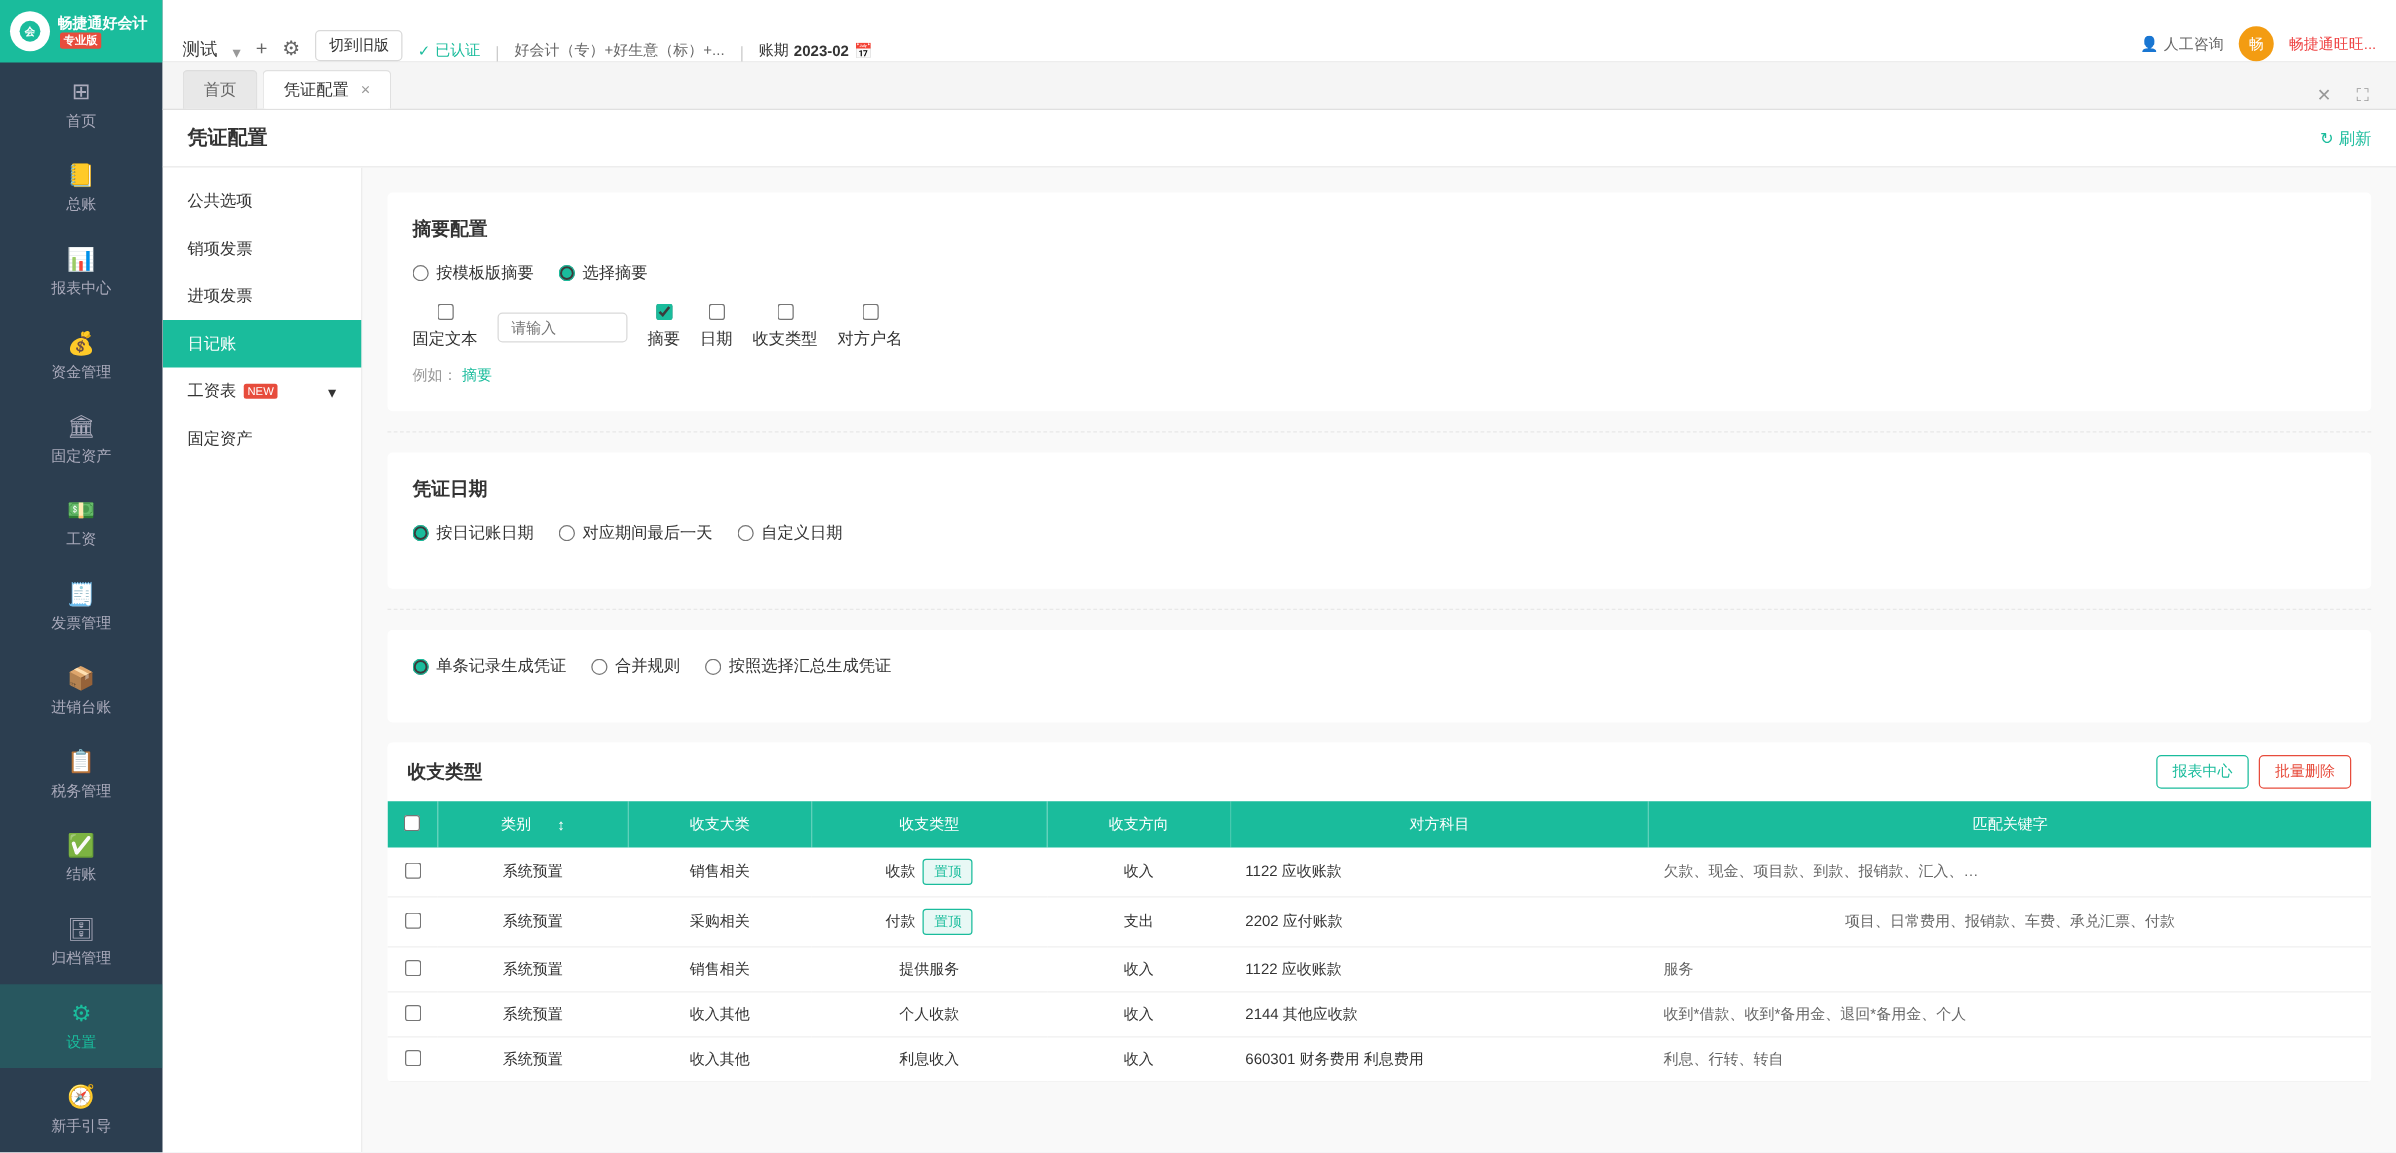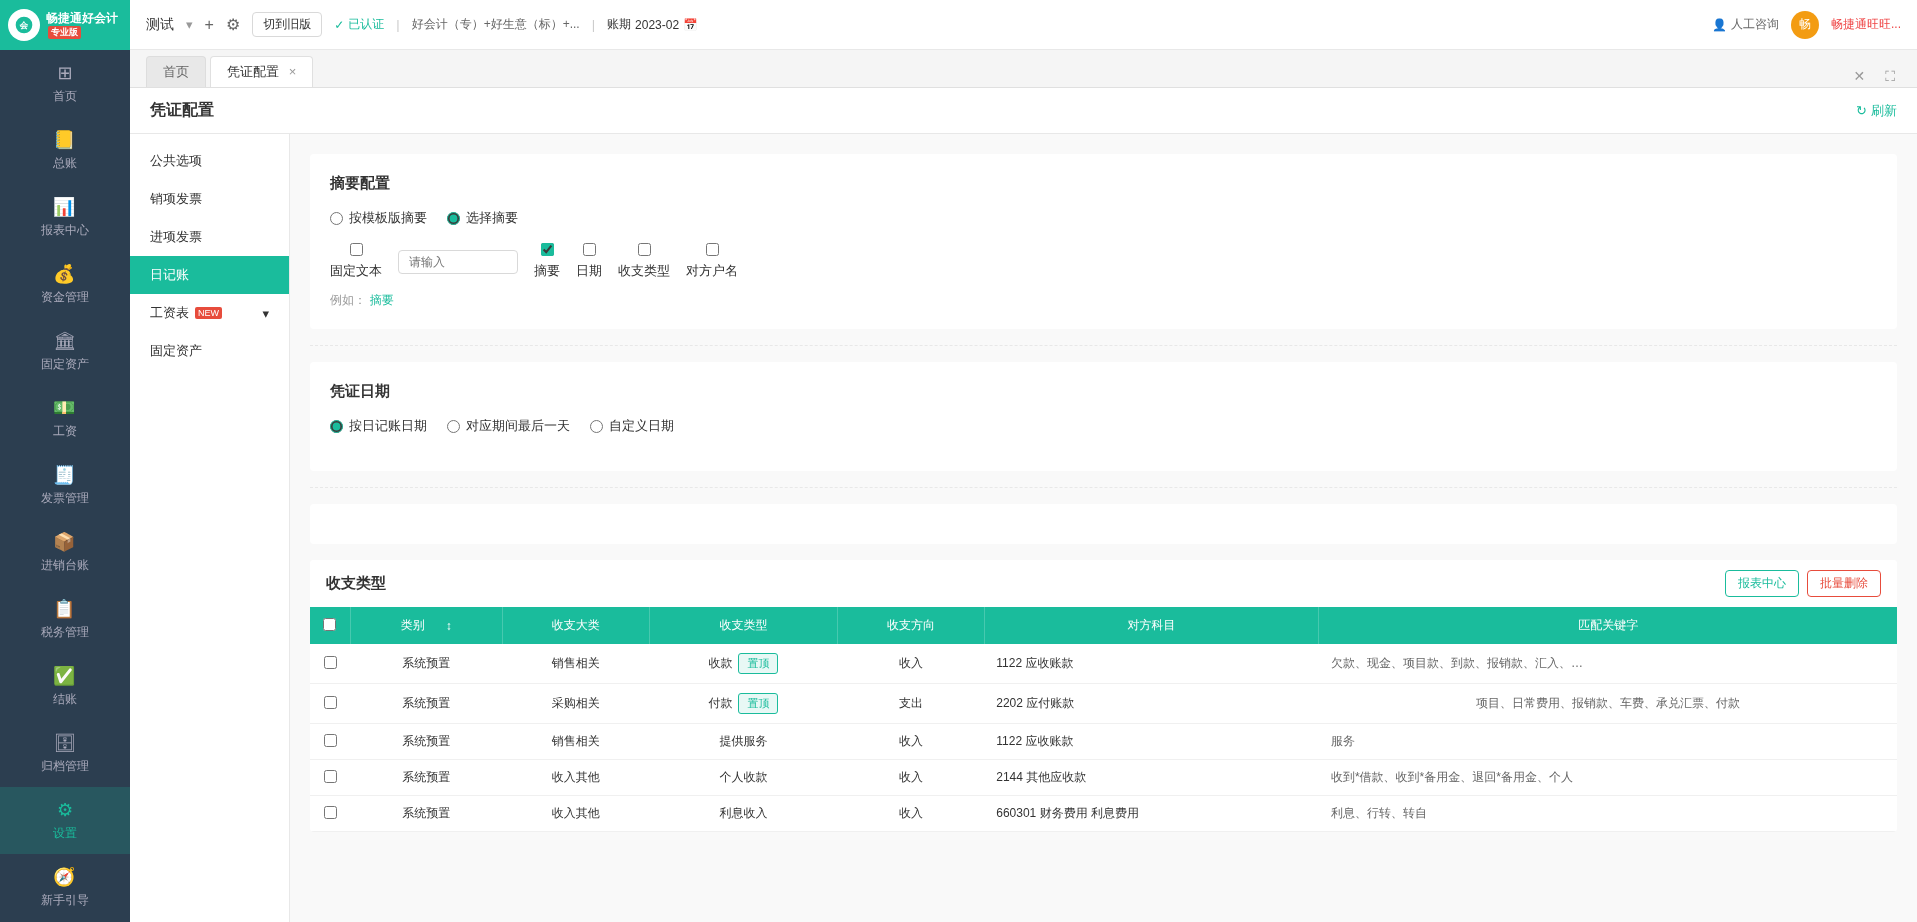--- a/index.html
+++ b/index.html
@@ -14,21 +14,21 @@
     .sidebar-logo-badge { background: #e74c3c; color: white; font-size: 9px; padding: 1px 3px; border-radius: 2px; margin-left: 2px; }
     .sidebar-nav { flex: 1; overflow-y: auto; }
     .sidebar-item { display: flex; flex-direction: column; align-items: center; justify-content: center; padding: 12px 8px; cursor: pointer; color: #aab; font-size: 12px; gap: 4px; }
     .sidebar-item.active { background: rgba(26,188,156,0.2); color: #1abc9c; }
     .sidebar-item-icon { font-size: 18px; }
 
     
     .main { flex: 1; display: flex; flex-direction: column; overflow: hidden; }
 
     
-    .topbar { height: 50px; background: #fff; display: flex; align-items: center; padding: 0 16px; gap: 12px; border-bottom: 1px solid #e8e8e8; flex-shrink: 0; }
+    .topbar { height: 50px; background: #fff; display: flex; align-items: flex-end; padding: 0 16px; gap: 12px; border-bottom: 1px solid #e8e8e8; flex-shrink: 0; }
     .topbar-title { font-size: 14px; color: #333; font-weight: 500; }
     .topbar-arrow { color: #999; cursor: pointer; }
     .topbar-plus { color: #666; cursor: pointer; font-size: 16px; }
     .topbar-gear { color: #666; cursor: pointer; font-size: 16px; }
     .topbar-btn { background: white; border: 1px solid #d9d9d9; border-radius: 4px; padding: 3px 10px; cursor: pointer; font-size: 12px; color: #333; }
     .topbar-tag { display: flex; align-items: center; gap: 4px; font-size: 12px; }
     .topbar-tag-verified { color: #1abc9c; }
     .topbar-separator { color: #ccc; }
     .topbar-period { font-size: 12px; color: #333; display: flex; align-items: center; gap: 4px; }
     .topbar-right { margin-left: auto; display: flex; align-items: center; gap: 12px; }
@@ -67,21 +67,21 @@
 
     
     .radio-group { display: flex; gap: 20px; margin-bottom: 16px; align-items: center; }
     .radio-item { display: flex; align-items: center; gap: 6px; cursor: pointer; font-size: 13px; }
     .radio-item input[type=radio] { accent-color: #1abc9c; cursor: pointer; }
 
     
     .checkbox-row { display: flex; align-items: center; gap: 16px; margin-bottom: 12px; }
     .checkbox-item { display: flex; align-items: center; gap: 6px; cursor: pointer; font-size: 13px; flex-direction: column; }
     .checkbox-item input[type=checkbox] { accent-color: #1abc9c; cursor: pointer; }
-    .text-input { border: 1px solid #d9d9d9; border-radius: 4px; padding: 4px 10px; font-size: 12px; width: 120px; outline: none; }
+    .text-input { border: 1px solid #d9d9d9; border-radius: 4px; padding: 4px 10px; font-size: 12px; width: 104px; outline: none; }
     .example-text { color: #1abc9c; font-size: 12px; }
     .example-label { color: #999; font-size: 12px; }
 
     
     .divider { border: none; border-top: 1px dashed #e8e8e8; margin: 16px 0; }
 
     
     .table-wrapper { background: white; border-radius: 4px; overflow: hidden; }
     .btn-outline { border: 1px solid #1abc9c; color: #1abc9c; background: white; border-radius: 4px; padding: 4px 12px; cursor: pointer; font-size: 12px; }
     .btn-danger-outline { border: 1px solid #e74c3c; color: #e74c3c; background: white; border-radius: 4px; padding: 4px 12px; cursor: pointer; font-size: 12px; }
@@ -183,21 +183,21 @@
     <button class="topbar-btn">切到旧版</button>
     <span class="topbar-tag topbar-tag-verified">
       <span>✓</span>
       <span>已认证</span>
     </span>
     <span class="topbar-separator">|</span>
     <span class="topbar-tag" style="color:#666">好会计（专）+好生意（标）+...</span>
     <span class="topbar-separator">|</span>
     <span class="topbar-period">
       <span>账期</span>
-      <span style="font-weight:400">2023-02</span>
+      <span style="font-weight:700">2023-02</span>
       <span>📅</span>
     </span>
     <div class="topbar-right">
       <div class="topbar-support">
         <span>👤</span>
         <span>人工咨询</span>
       </div>
       <div class="topbar-avatar">畅</div>
       <span class="topbar-username">畅捷通旺旺...</span>
     </div>
@@ -312,20 +312,34 @@
               <label class="radio-item">
                 <input type="radio" name="date-type" style="">
                 <span>自定义日期</span>
               </label>
             </div>
           </div>
 
           <hr class="divider">
 
           <div class="section">
+            <div class="radio-group">
+              <label class="radio-item">
+                <input type="radio" name="merge-type" checked="" style="">
+                <span>单条记录生成凭证</span>
+              </label>
+              <label class="radio-item">
+                <input type="radio" name="merge-type" style="">
+                <span>合并规则</span>
+              </label>
+              <label class="radio-item">
+                <input type="radio" name="merge-type" style="">
+                <span>按照选择汇总生成凭证</span>
+              </label>
+            </div>
           </div>
 
           <div class="table-wrapper">
             <div style="display:flex;align-items:center;justify-content:space-between;padding:10px 16px;background:white">
               <span class="section-title" style="margin-bottom:0">收支类型</span>
               <div style="display:flex;gap:8px">
                 <button class="btn-outline">报表中心</button>
                 <button class="btn-danger-outline">批量删除</button>
               </div>
             </div>

